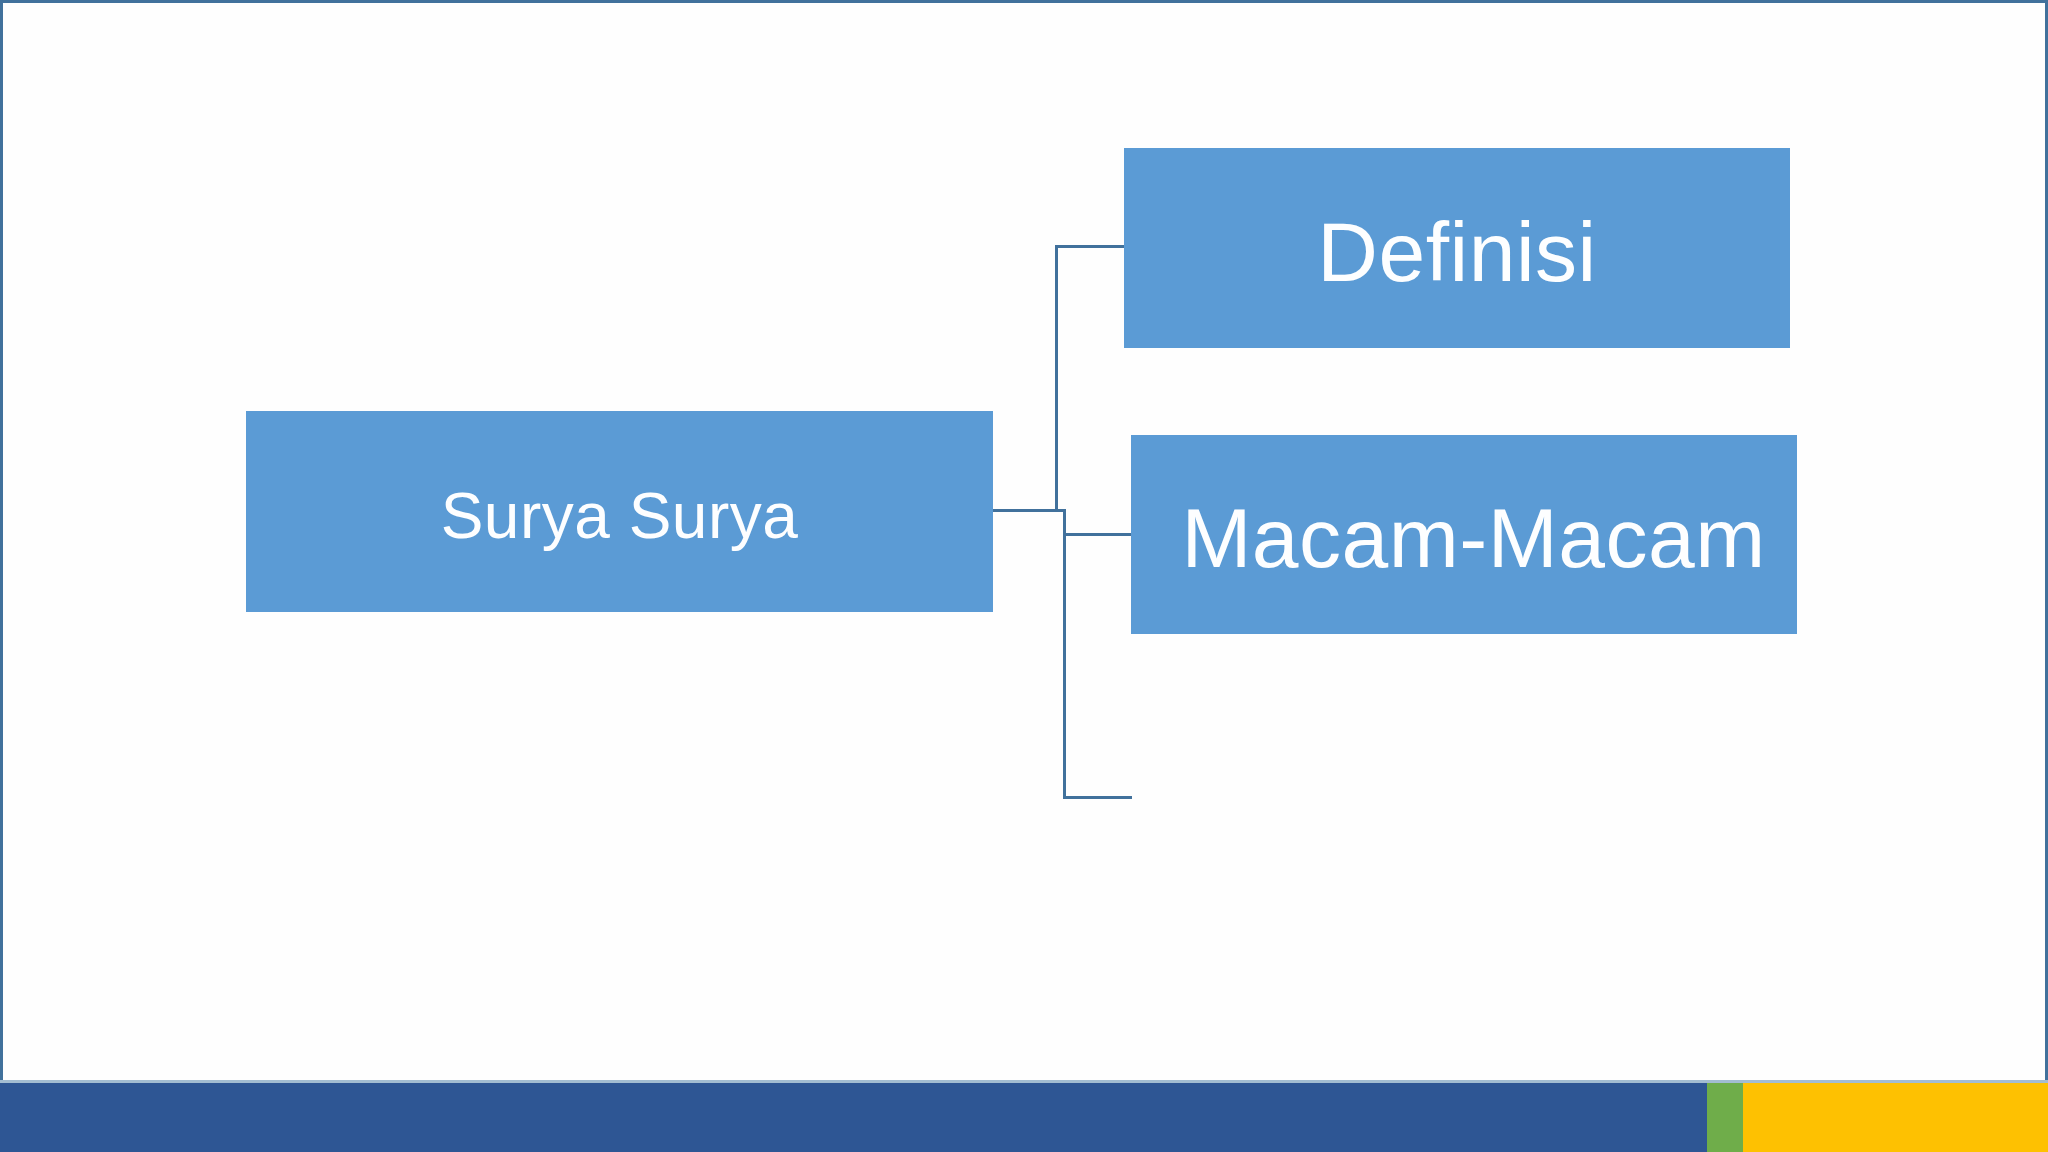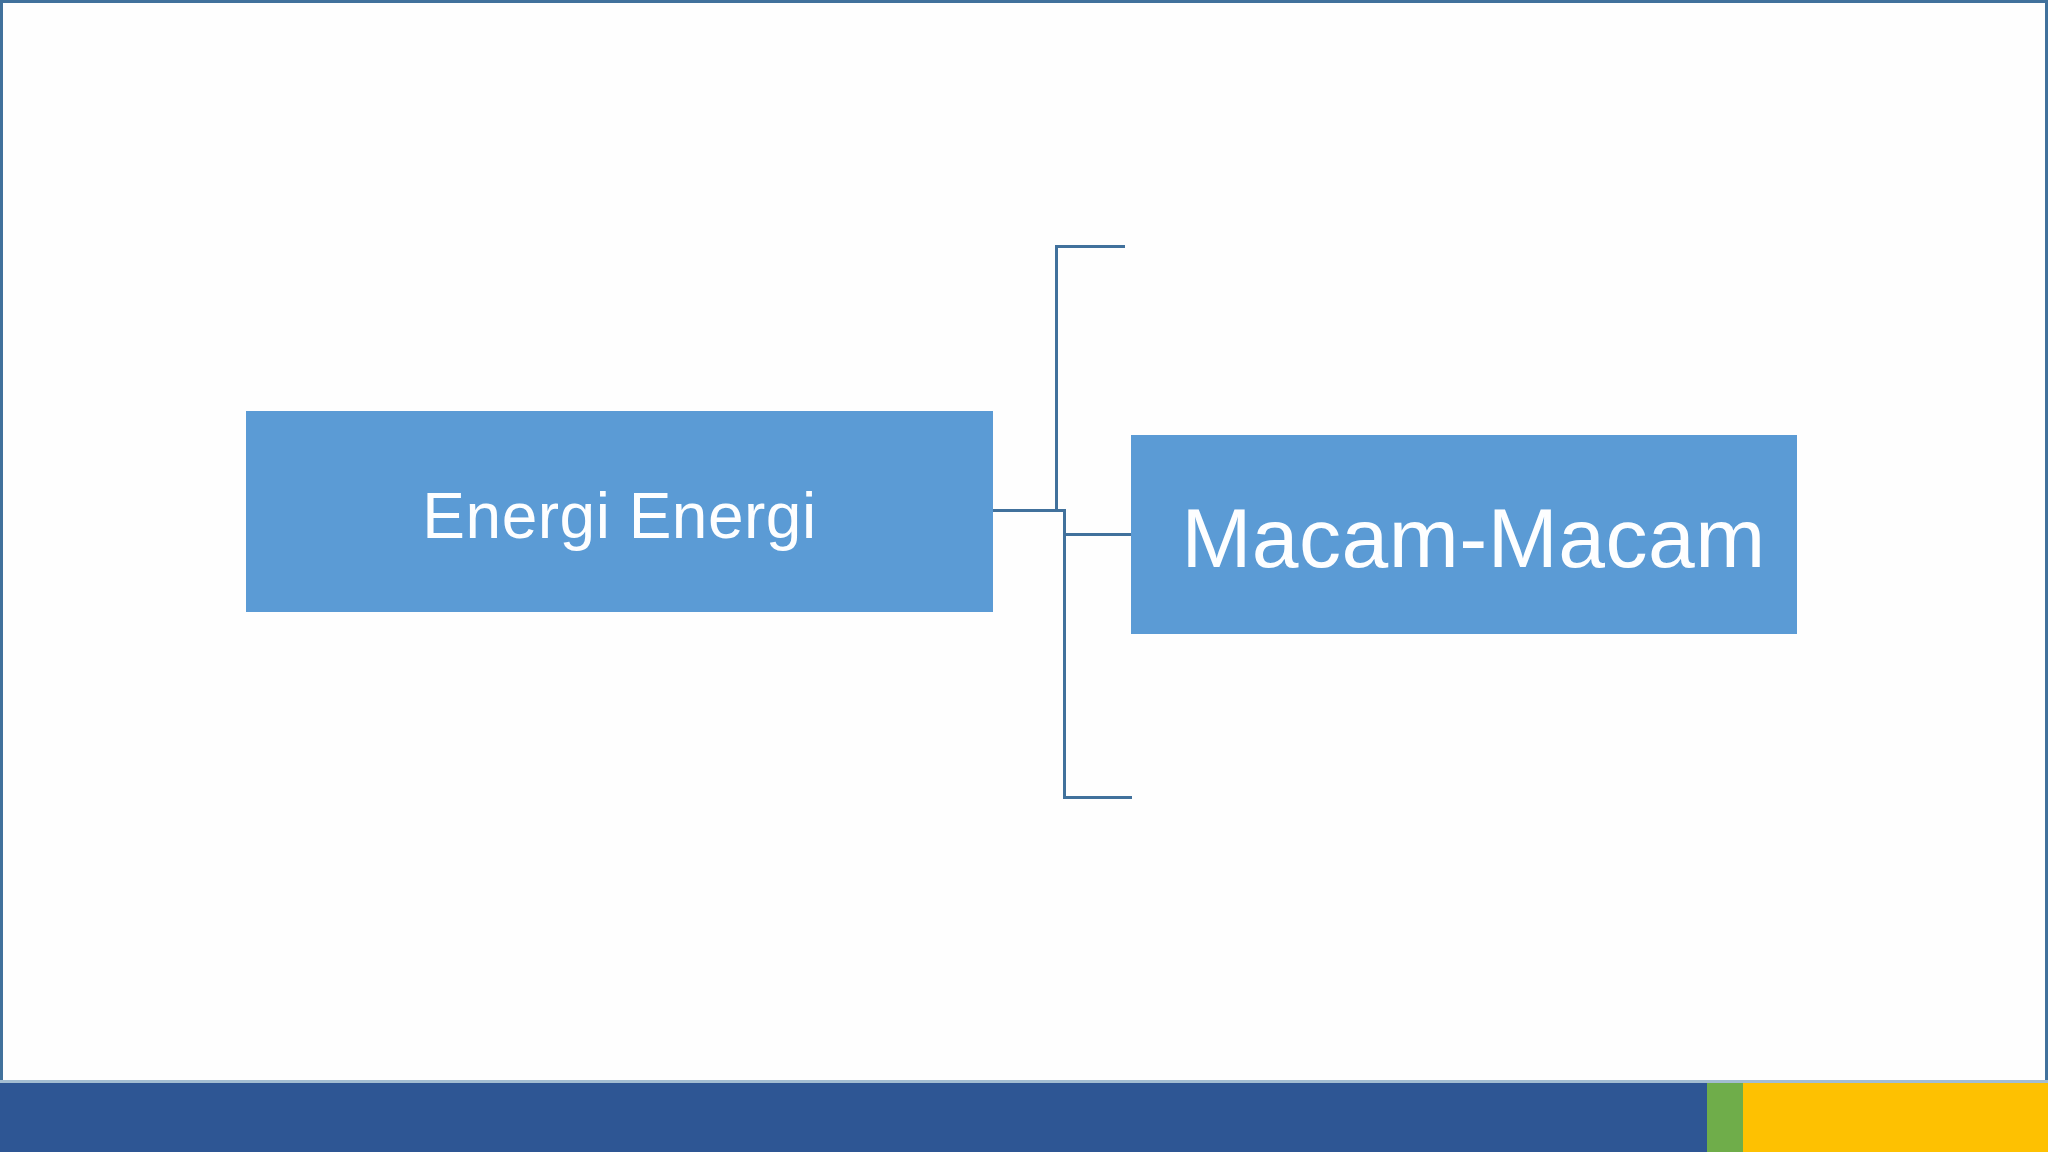--- a/index.html
+++ b/index.html
@@ -70,23 +70,26 @@
   <div class="frame-right"></div>
 
   <div class="connector conn-root-h"></div>
   <div class="connector conn-trunk-up"></div>
   <div class="connector conn-trunk-dn"></div>
   <div class="connector conn-def-h"></div>
   <div class="connector conn-mac-h"></div>
   <div class="connector conn-pen-h"></div>
 
   <div class="node node-root">
-    <span>Energi Energi</span>
+    <span>Surya Surya</span>
   </div>
 
+  <div class="node node-child node-definisi">
+    <span>Definisi</span>
+  </div>
 
   <div class="node node-child node-macam">
     <span>Macam-Macam</span>
   </div>
 
 
   <div class="footer-topline"></div>
   <div class="footer-bar">
     <div class="seg seg-navy"></div>
     <div class="seg seg-green"></div>

